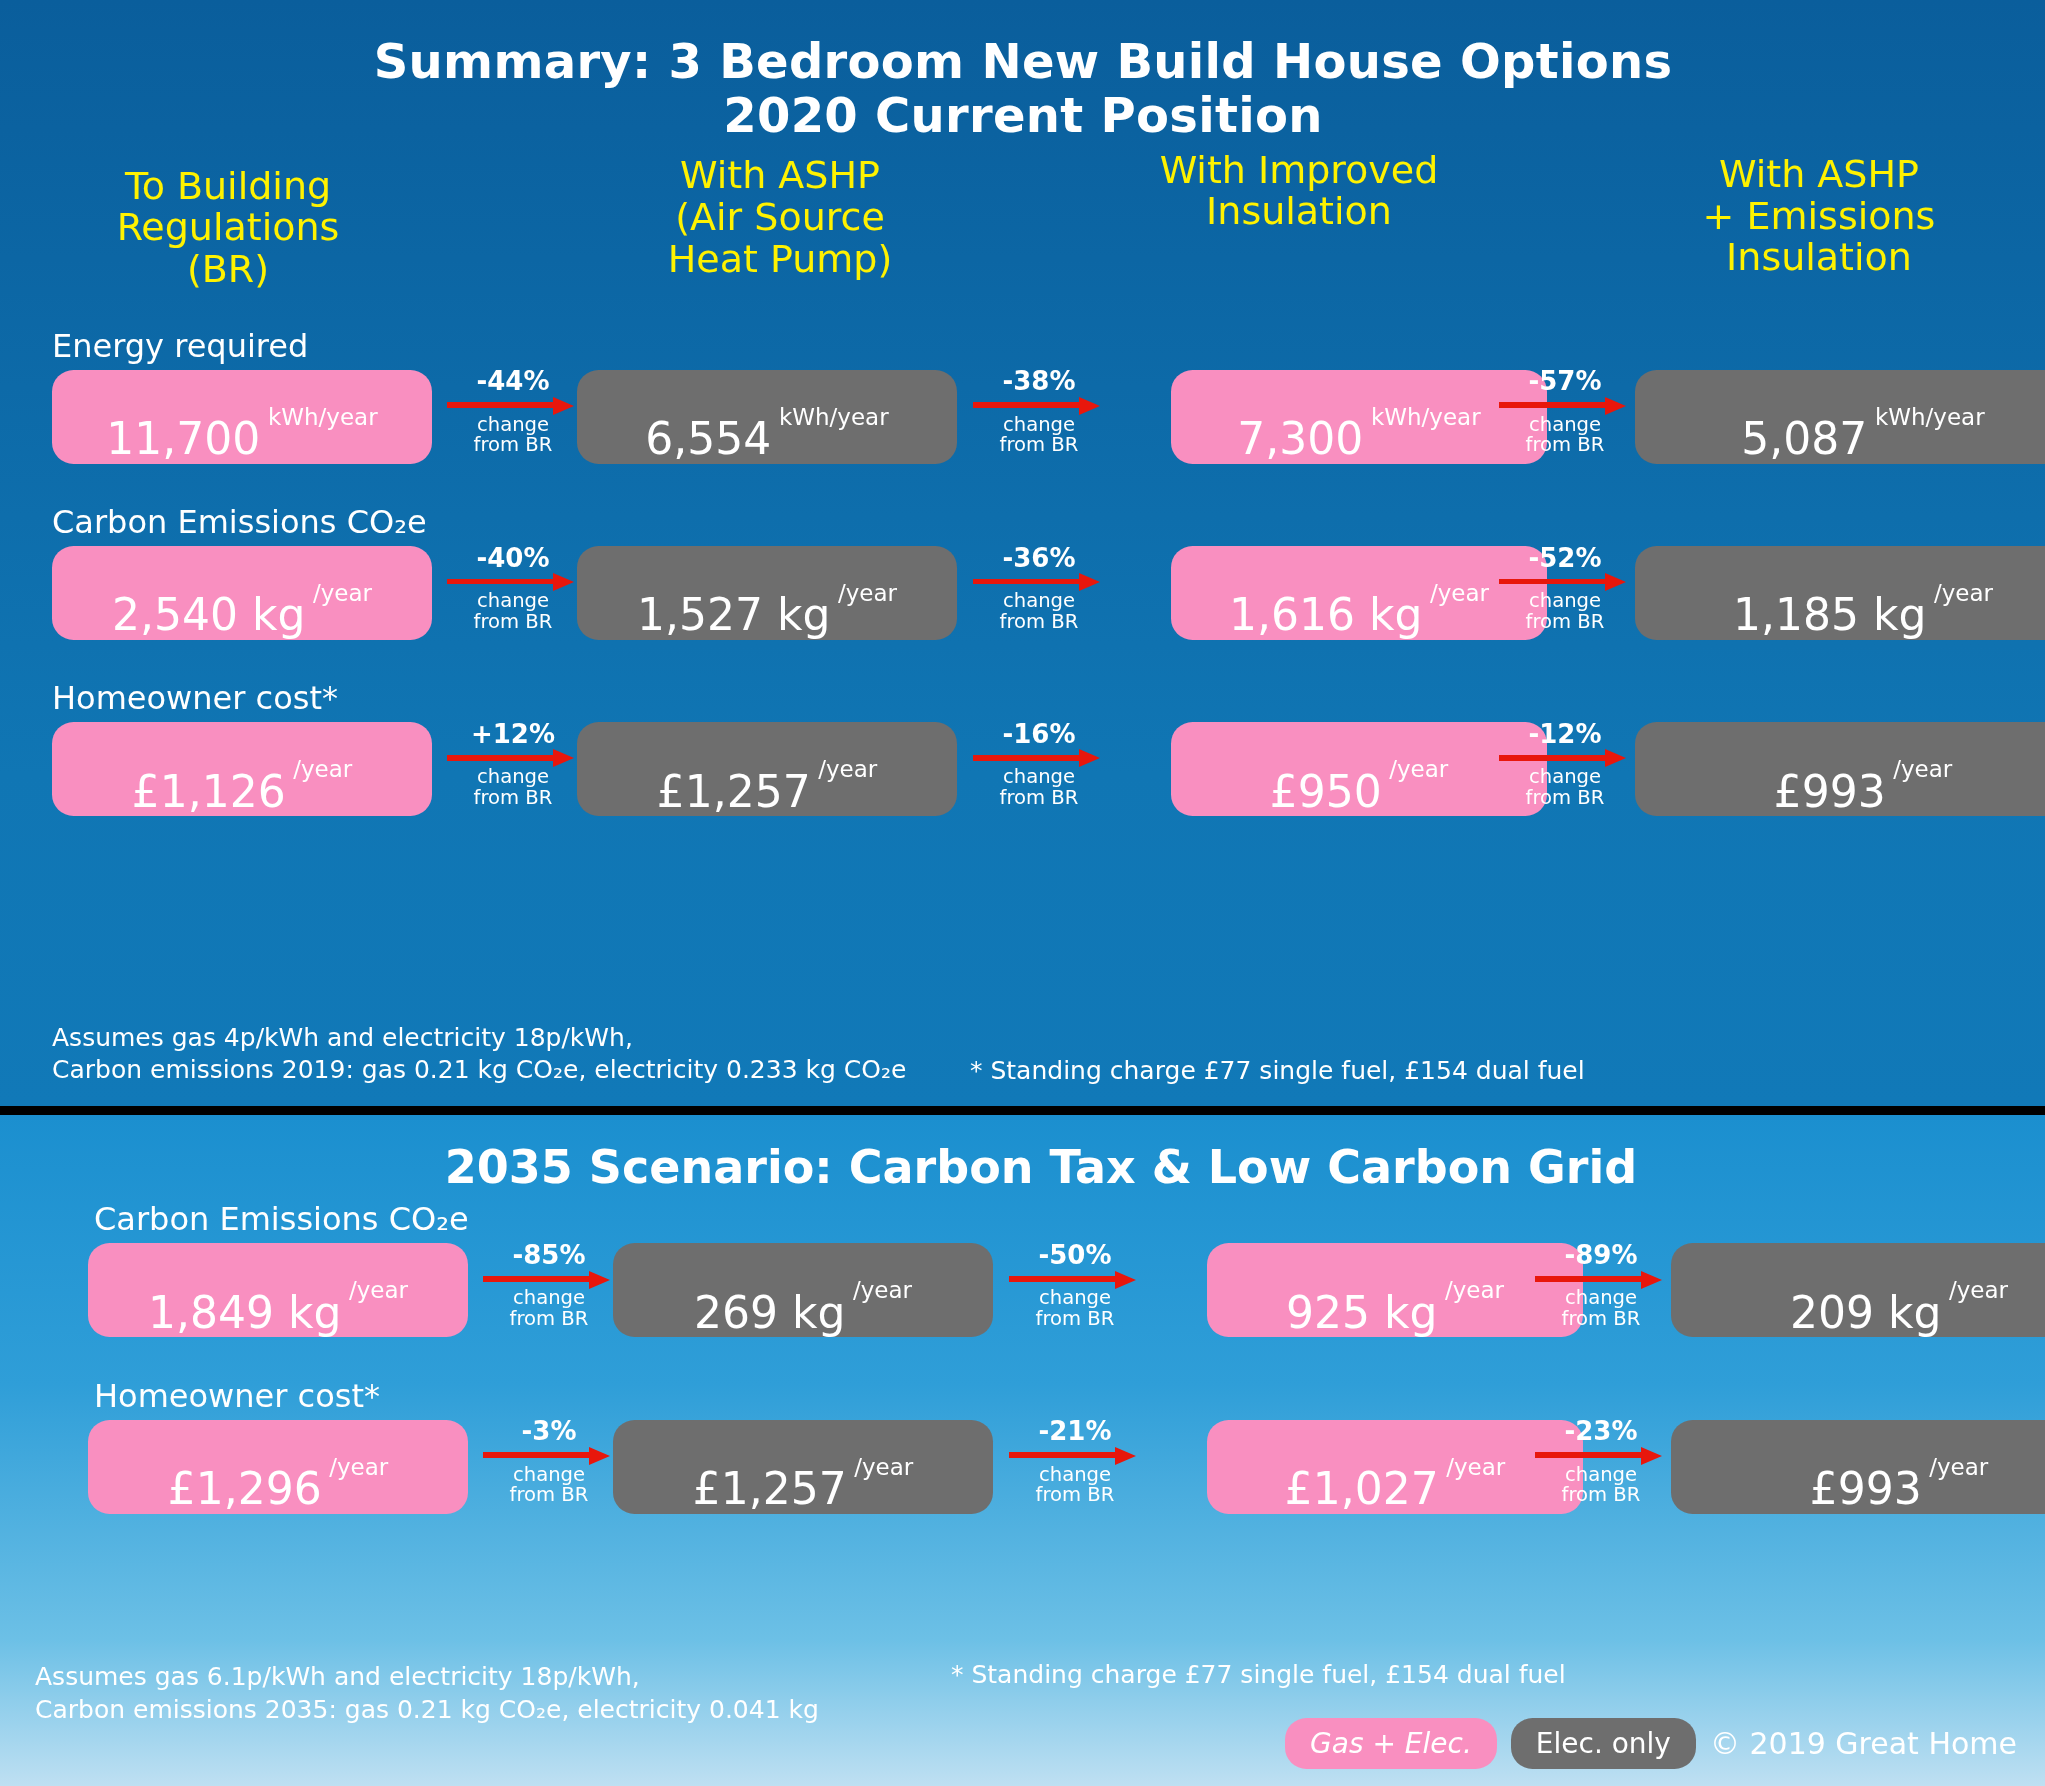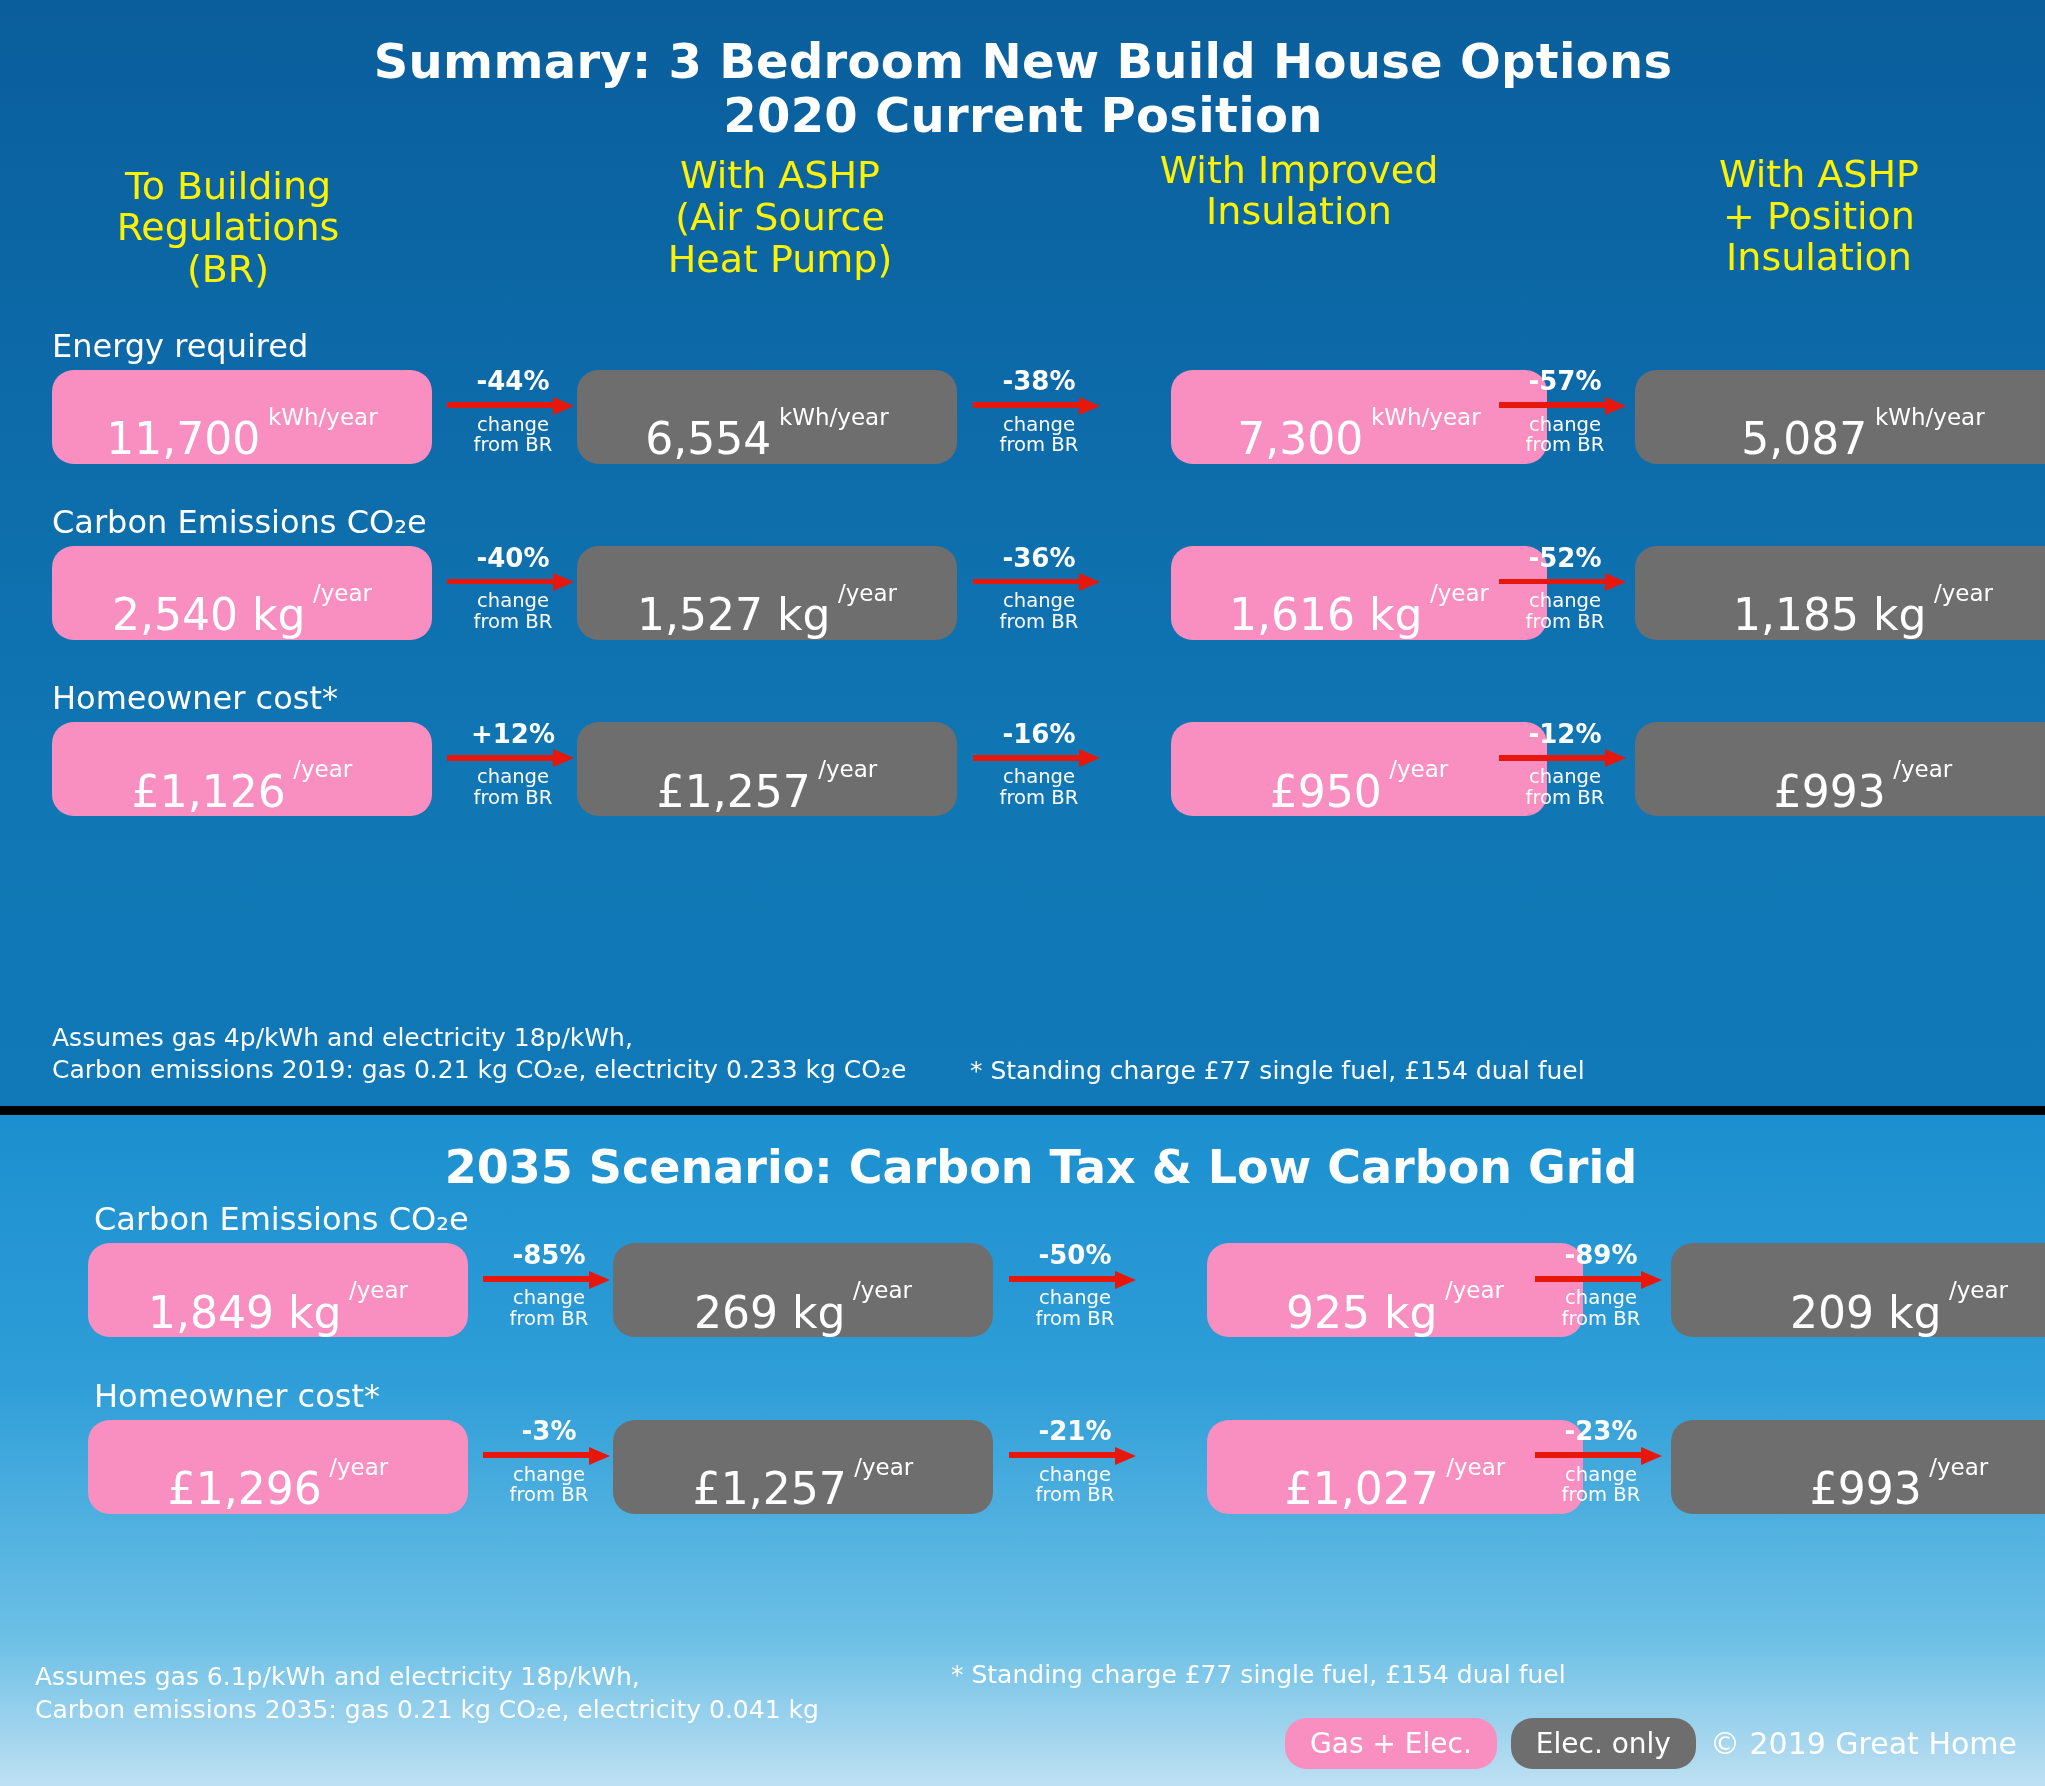--- a/index.html
+++ b/index.html
@@ -187,21 +187,21 @@
     display: flex;
     align-items: center;
     gap: 14px;
   }
   .legend .chip {
     border-radius: 21.5px;
     padding: 9px 25px;
     color: #ffffff;
     font-size: 28px;
   }
-  .legend .chip.pink { background: #f98fc0; }
+  .legend .chip.pink { background: #f98fc0; font-style: italic; }
   .legend .chip.grey { background: #6e6e6e; }
   .legend .copy {
     color: #ffffff;
     font-size: 30px;
     font-weight: normal;
     white-space: nowrap;
   }
   .fn-bottom-left {
     position: absolute;
     left: 35px;
@@ -238,21 +238,21 @@
         <div>With ASHP</div>
         <div>(Air Source</div>
         <div>Heat Pump)</div>
       </div>
       <div class="col-header ch3">
         <div>With Improved</div>
         <div>Insulation</div>
       </div>
       <div class="col-header ch4">
         <div>With ASHP</div>
-        <div>+ Position</div>
+        <div>+ Emissions</div>
         <div>Insulation</div>
       </div>
     </div>
 
     <div class="row-label">Energy required</div>
     <div class="row">
       <div class="pill pink p1">
         <span class="big">11,700</span>
         <span class="unit">kWh/year</span>
       </div>

